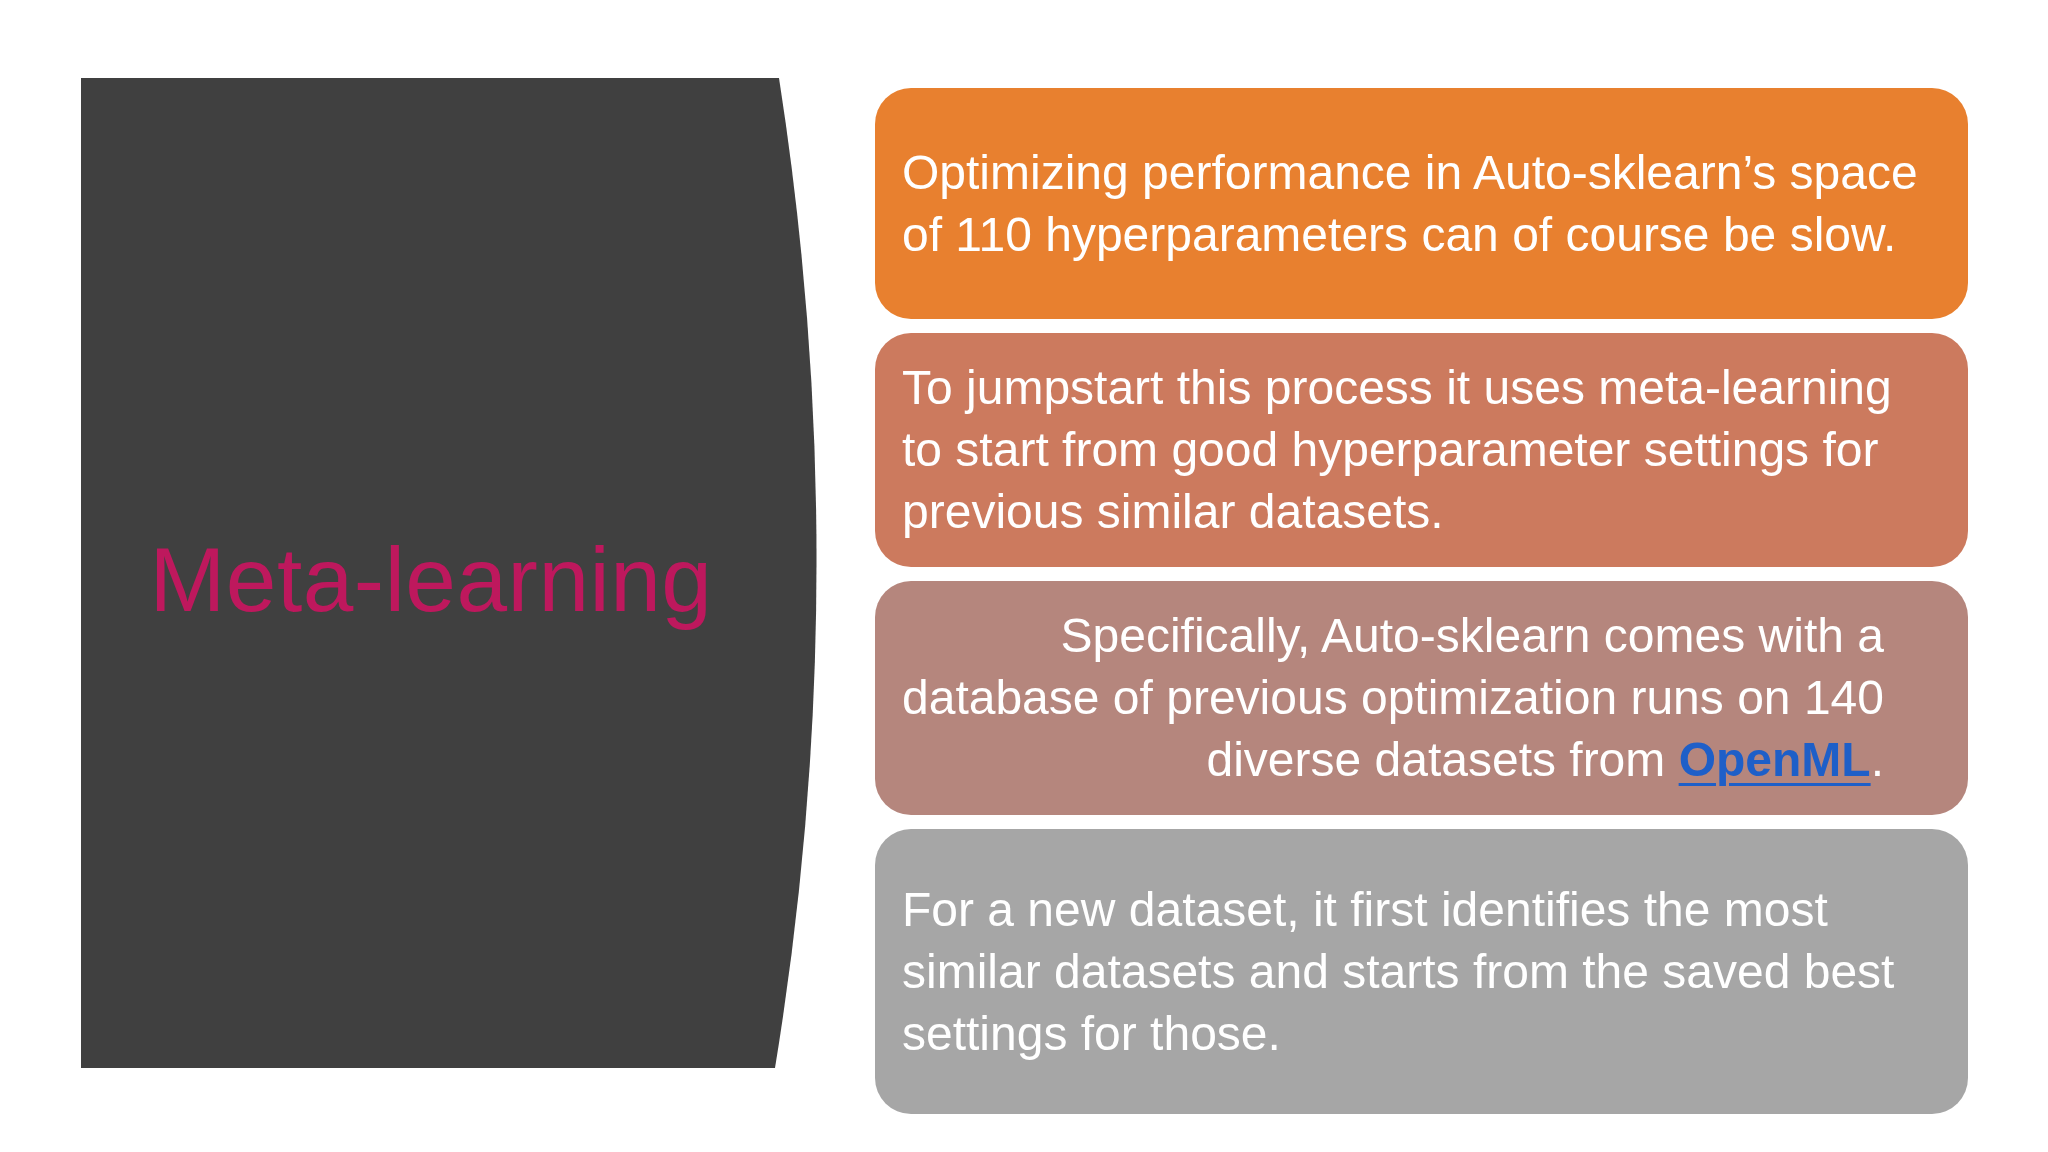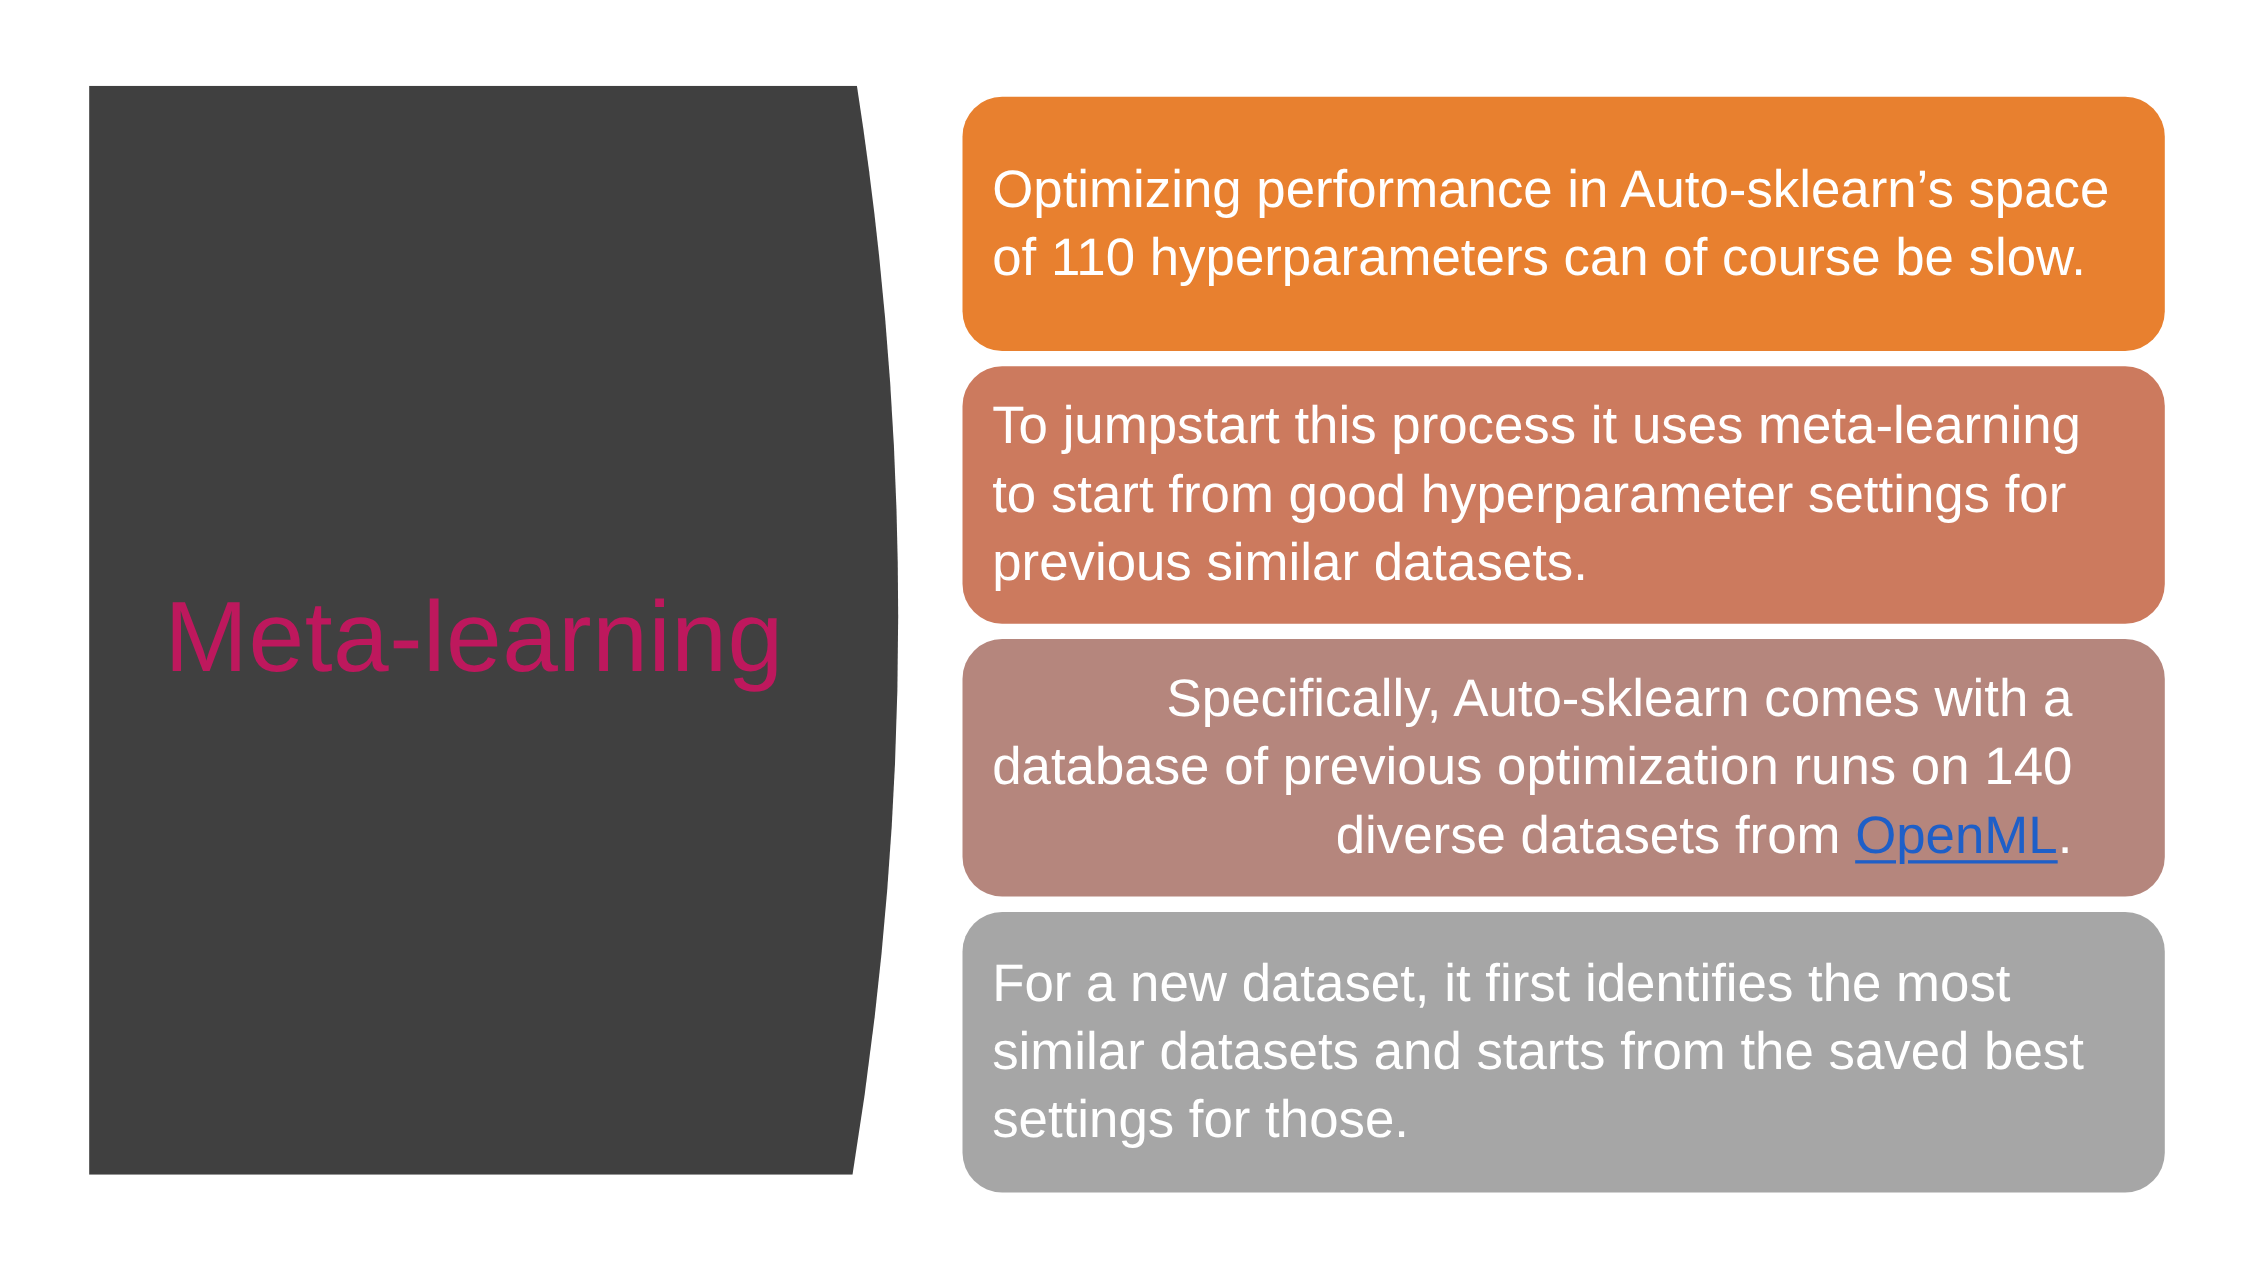--- a/index.html
+++ b/index.html
@@ -53,21 +53,21 @@
   .box {
     border-radius: 36px;
     display: flex;
     align-items: center;
     padding: 0 24px 0 27px;
     box-sizing: border-box;
   }
   .box-h1 { height: 231px; }
   .box-h2 { height: 234px; }
   .box-h3 { height: 234px; text-align: right; }
-  .box-h4 { height: 255px; }
+  .box-h4 { height: 285px; }
   .box-text {
     margin: 0;
     font-size: 48px;
     line-height: 62px;
     white-space: pre-line;
   }
   .inline-link {
     text-decoration: underline;
     text-decoration-thickness: 3px;
     text-underline-offset: 7px;
@@ -96,21 +96,21 @@
 
     <div class="box box-h2" style="background: rgb(204, 122, 94);">
       <p class="box-text" style="color: rgb(255, 255, 255);">To jumpstart this process it uses meta-learning
 to start from good hyperparameter settings for
 previous similar datasets.</p>
     </div>
 
     <div class="box box-h3" style="background: rgb(181, 134, 125);">
       <p class="box-text" style="color: rgb(255, 255, 255);"><span>Specifically, Auto-sklearn comes with a
 database of previous optimization runs on 140
-diverse datasets from </span><a class="inline-link" href="#" style="color: rgb(30, 95, 200);">OpenML</a><span>.</span></p>
+diverse datasets from </span><a class="inline-link" href="#" style="color: rgb(30, 95, 200); font-weight: bold;">OpenML</a><span>.</span></p>
     </div>
 
     <div class="box box-h4" style="background: rgb(166, 166, 166);">
       <p class="box-text" style="color: rgb(255, 255, 255);">For a new dataset, it first identifies the most
 similar datasets and starts from the saved best
 settings for those.</p>
     </div>
 
   </div>
 </div>

